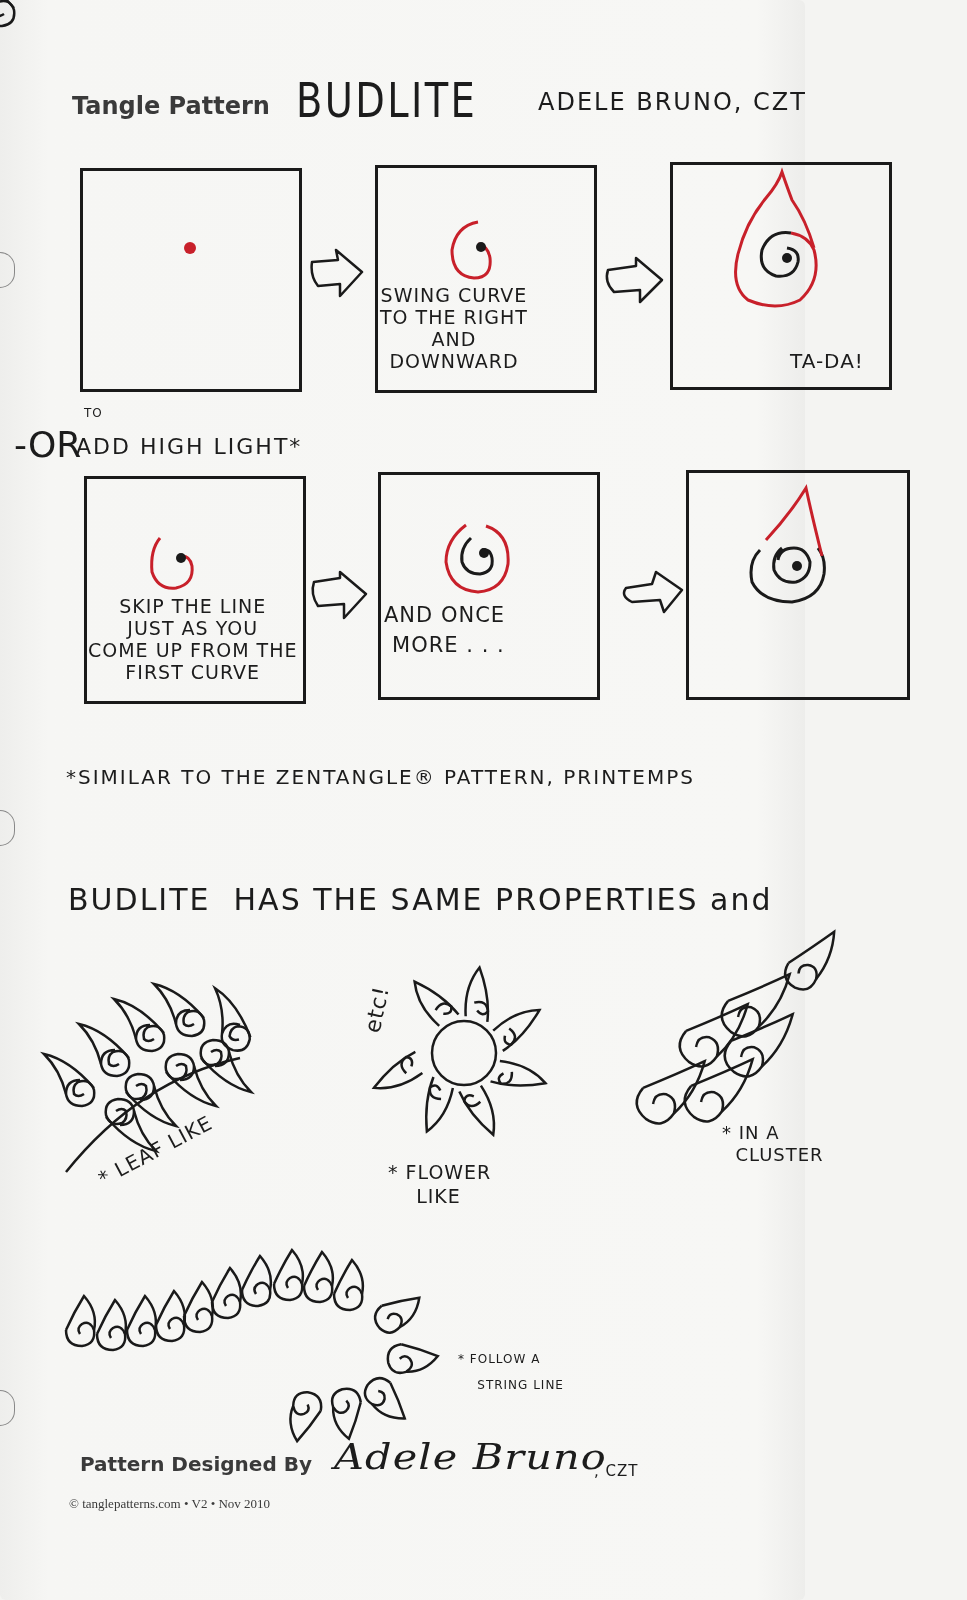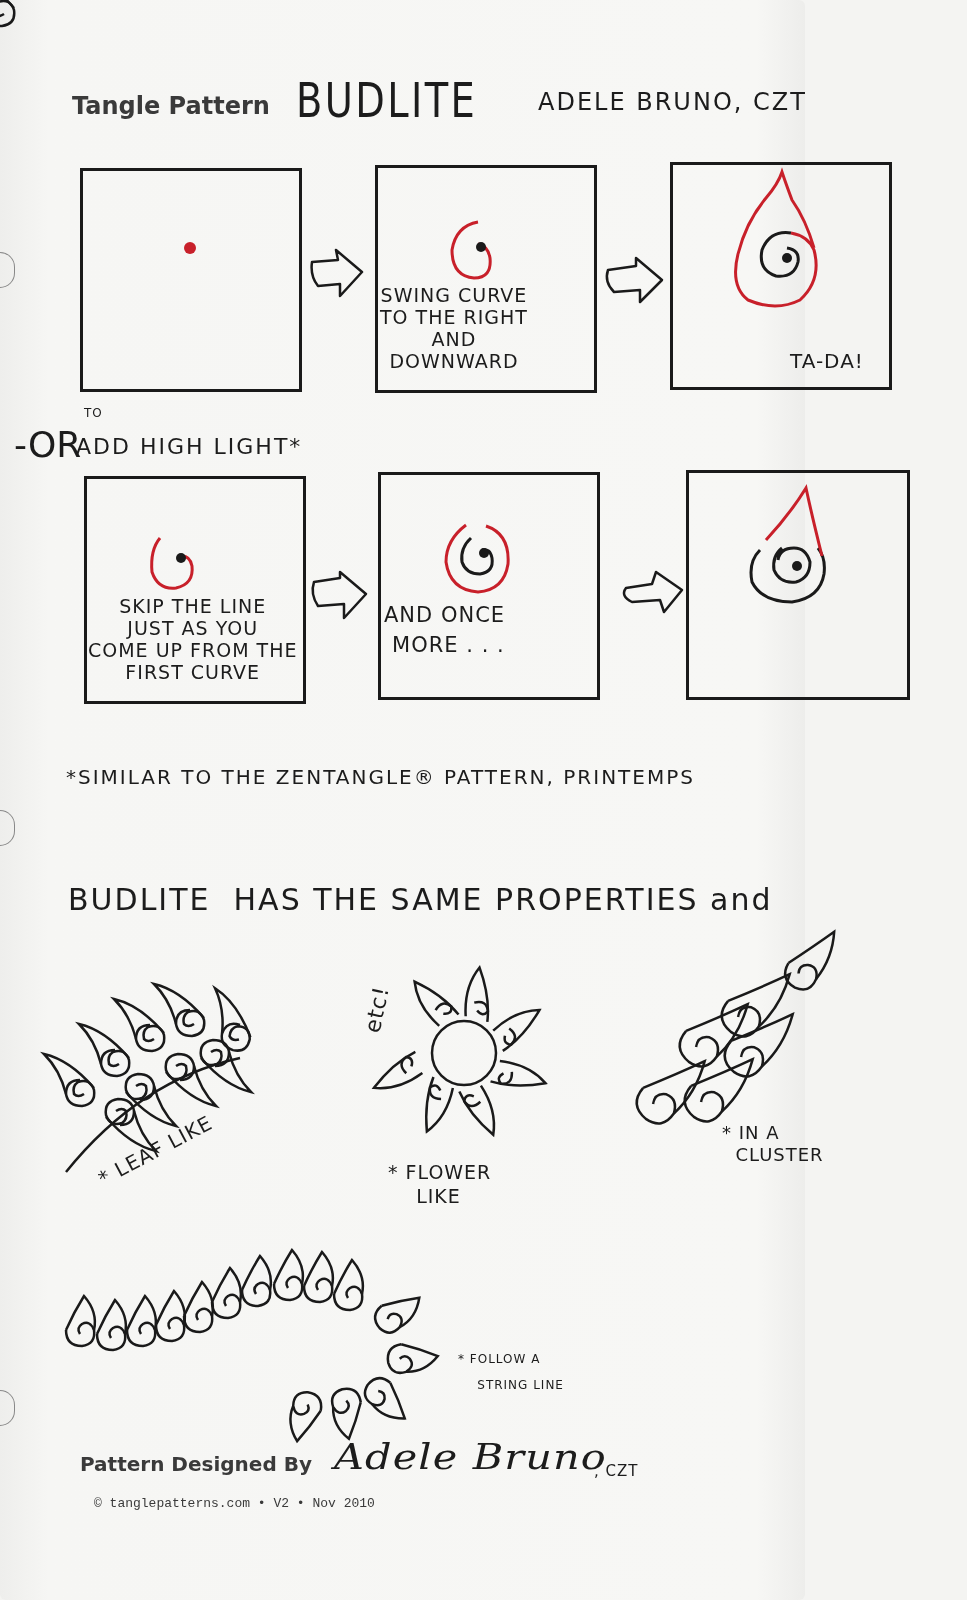--- a/index.html
+++ b/index.html
@@ -258,15 +258,15 @@
           <path d="M12 0 Q16 -18 2 -34 Q-8 -18 -16 0"></path>
         </g>
     </g>
   </svg>
   <div class="hand" style="left:458px; top:1346px; font-size:12px; line-height:26px;">* FOLLOW A
     STRING LINE</div>
 
   <div class="print" style="left:80px; top:1452px; font-size:20px;text-align:right;">Pattern Designed By</div>
   <div style="position:absolute; left:334px; top:1436px; font-family:'DejaVu Serif', serif; font-style:italic; font-size:36px; color:#1c1c1c; letter-spacing:1px; transform:scaleX(1.15); transform-origin:left;">Adele Bruno</div>
   <div class="hand" style="left:594px; top:1462px; font-size:15px;">, CZT</div>
-  <div style="position:absolute; left:94px; top:1496px; font-family:Liberation Mono, monospace; font-size:13px; color:#3a3a3a;">© tanglepatterns.com • V2 • Nov 2010</div>
+  <div style="position:absolute; left:69px; top:1496px; font-family:Liberation Serif, serif; font-size:13px; color:#3a3a3a;">© tanglepatterns.com • V2 • Nov 2010</div>
 
 </div>
 
 </body></html>

